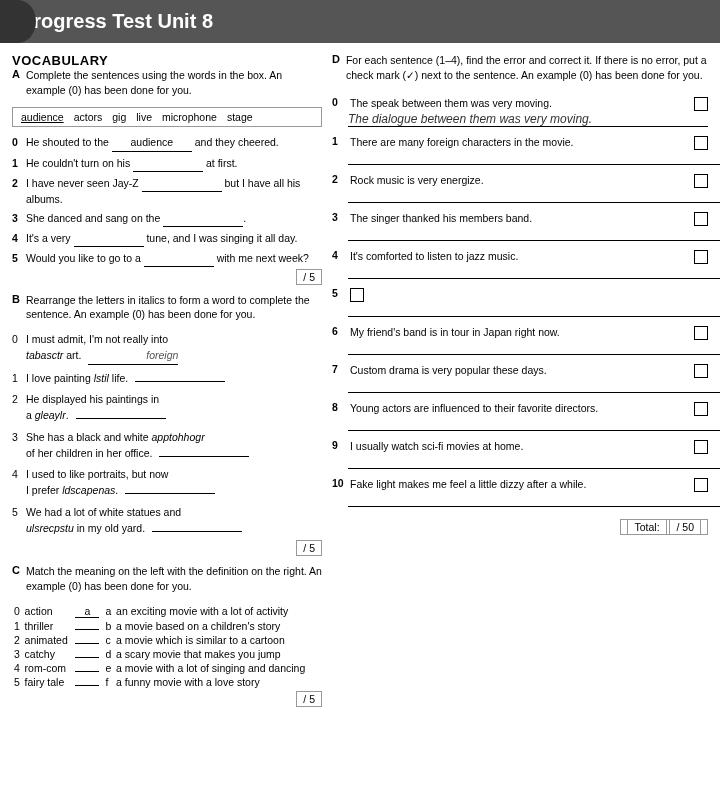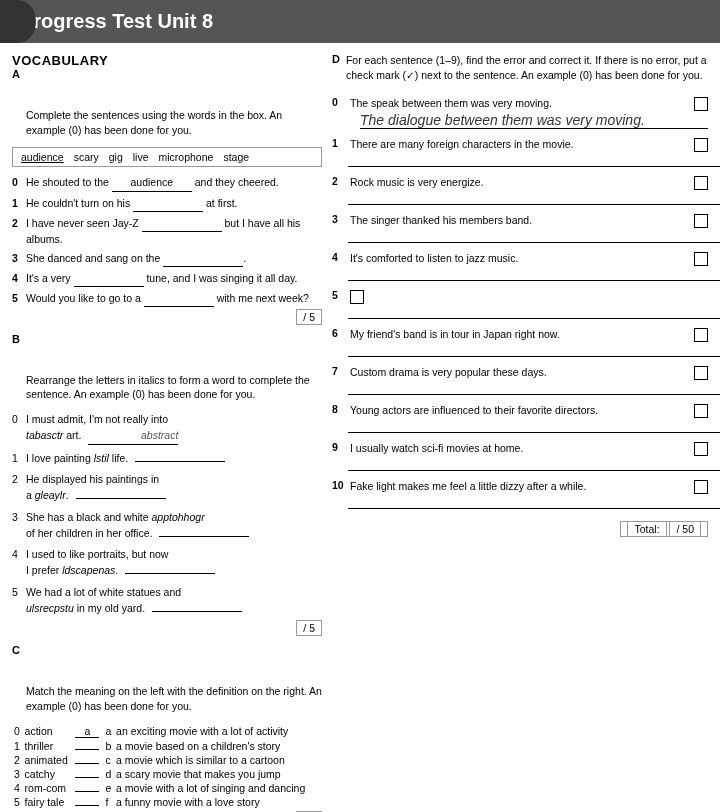--- a/index.html
+++ b/index.html
@@ -49,21 +49,20 @@
       font-weight: bold;
       font-size: 13px;
       text-transform: uppercase;
       letter-spacing: 0.5px;
     }
 
     .instruction {
       font-size: 10.5px;
       margin-bottom: 6px;
       line-height: 1.4;
-      margin-top: 40px;
     }
 
     .word-box {
       border: 1px solid #999;
       padding: 3px 8px;
       margin-bottom: 8px;
       font-size: 10.5px;
       background: #fff;
       display: flex;
       gap: 10px;
@@ -230,21 +229,21 @@
     <div class="section-title">VOCABULARY</div>
 
     <div class="section-divider">
       <div style="display:flex; gap:6px; align-items:flex-start; margin-bottom:4px;">
         <span class="d-label">A</span>
         <span class="instruction">Complete the sentences using the words in the box. An example (0) has been done for you.</span>
       </div>
 
       <div class="word-box">
         <span style="text-decoration:underline;">audience</span>
-        <span>scary</span>
+        <span>actors</span>
         <span>gig</span>
         <span>live</span>
         <span>microphone</span>
         <span>stage</span>
       </div>
 
       <div class="exercise-item">
         <span class="num">0</span>
         <span class="text">He shouted to the <span class="blank-answer">audience</span> and they cheered.</span>
       </div>
@@ -283,21 +282,21 @@
       <div style="display:flex; gap:6px; align-items:flex-start; margin-bottom:4px;">
         <span class="d-label">B</span>
         <span class="instruction">Rearrange the letters in italics to form a word to complete the sentence. An example (0) has been done for you.</span>
       </div>
 
       <div class="section-b-item">
         <span class="num">0</span>
         <div class="content">
           I must admit, I'm not really into<br>
           <span class="italic">tabasctr</span> art.
-          <span class="answer-line">abstract</span>
+          <span class="answer-line">foreign</span>
         </div>
       </div>
 
       <div class="section-b-item">
         <span class="num">1</span>
         <div class="content">
           I love painting <span class="italic">lstil</span> life.
           <span class="answer-line"></span>
         </div>
       </div>
@@ -400,30 +399,30 @@
         <span>/ 5</span>
       </div>
     </div>
 
   </div>
 
   <div class="right-col">
 
     <div style="display:flex; gap:6px; align-items:flex-start; margin-bottom:6px;">
       <span class="d-label">D</span>
-      <span class="right-instruction">For each sentence (1–9), find the error and correct it. If there is no error, put a check mark (✓) next to the sentence. An example (0) has been done for you.</span>
+      <span class="right-instruction">For each sentence (1–4), find the error and correct it. If there is no error, put a check mark (✓) next to the sentence. An example (0) has been done for you.</span>
     </div>
 
     <div class="right-item">
       <div class="right-item-row">
         <span class="num">0</span>
         <span class="item-text">The speak between them was very moving.</span>
         <span class="checkbox"></span>
       </div>
-      <div style="font-style:italic; font-size:14px; color:#333; border-bottom:1px solid #000; margin-left:28px; margin-top:1px;">The dialogue between them was very moving.</div>
+      <div style="font-style:italic; font-size:12px; color:#333; border-bottom:1px solid #000; margin-left:16px; margin-top:1px;">The dialogue between them was very moving.</div>
     </div>
 
     <div class="right-item">
       <div class="right-item-row">
         <span class="num">1</span>
         <span class="item-text">There are many foreign characters in the movie.</span>
         <span class="checkbox"></span>
       </div>
       <div class="correction-line" style="margin-left:16px;"></div>
     </div>

